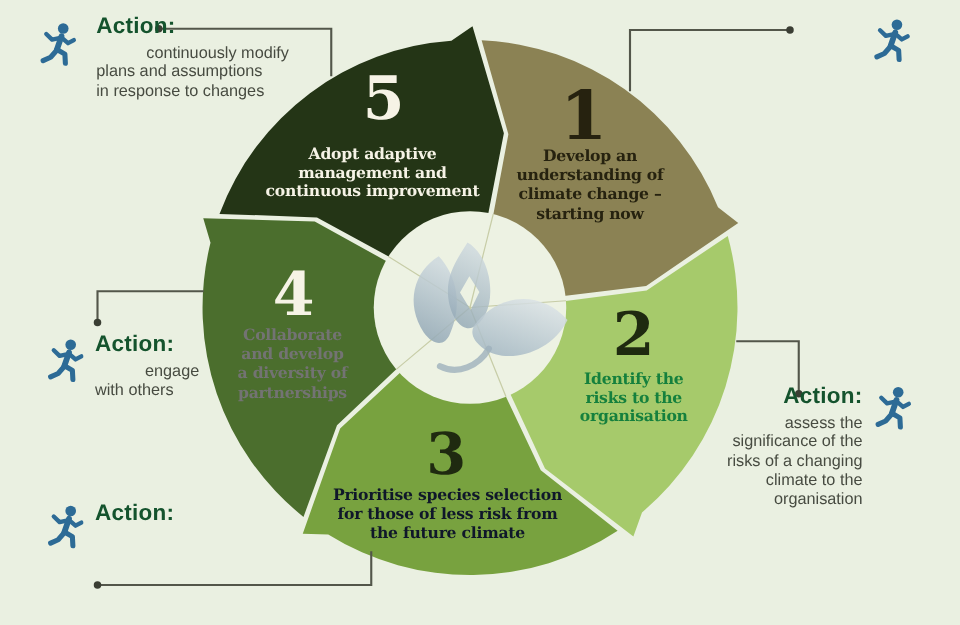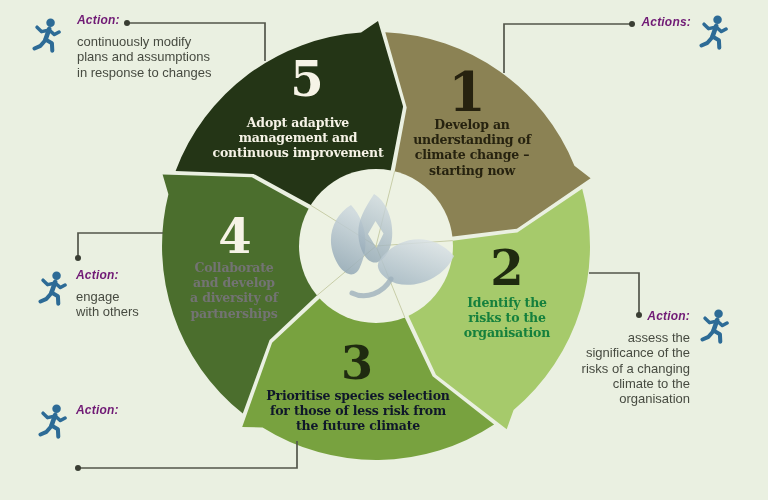--- a/index.html
+++ b/index.html
@@ -15,23 +15,23 @@
   .n5{left:277px;top:55px;font-size:48px;}
   .seg-label{position:absolute;font-family:"DejaVu Serif",serif;font-weight:bold;
        font-size:12.5px;line-height:15.2px;text-align:center;white-space:pre-line;
        letter-spacing:-0.2px;}
   .t1{left:412px;top:117px;width:120px;}
   .t2{left:452px;top:295px;width:110px;}
   .t3{left:263px;top:388px;width:190px;}
   .t4{left:174px;top:260px;width:120px;}
   .t5{left:193px;top:115px;width:210px;}
   .action{position:absolute;font-size:13px;line-height:15.2px;color:#474b41;}
-  .action .title{display:block;font-weight:bold;font-size:12px;color:#701a75;
-       margin-bottom:6px;letter-spacing:0.2px;font-style:italic;}
-  .action .body{white-space:pre-line;}
+  .action .title{display:block;font-weight:bold;font-size:18px;color:#14532d;
+       margin-bottom:6px;letter-spacing:0.2px;}
+  .action .body{white-space:pre-line;margin-left:40px;}
   .a-tl{left:77px;top:13px;width:175px;}
   .a-tr{right:77px;top:15px;width:185px;text-align:right;}
   .a-r{right:78px;top:309px;width:160px;text-align:right;}
   .a-l{left:76px;top:268px;width:130px;}
   .a-bl{left:76px;top:403px;width:195px;}
   .runner{position:absolute;width:29px;height:39px;}
   .i-tl{left:32px;top:17px;}
   .i-tr{left:699px;top:14px;}
   .i-r{left:700px;top:308px;}
   .i-l{left:38px;top:270px;}
@@ -129,21 +129,20 @@
 management and
 continuous improvement</div>
 
   <div class="action a-tl">
     <span class="title">Action:</span>
     <span class="body">continuously modify
 plans and assumptions
 in response to changes</span>
   </div>
   <div class="action a-tr">
-    <span class="title">Actions:</span>
   </div>
   <div class="action a-r">
     <span class="title">Action:</span>
     <span class="body">assess the
 significance of the
 risks of a changing
 climate to the
 organisation</span>
   </div>
   <div class="action a-l">

